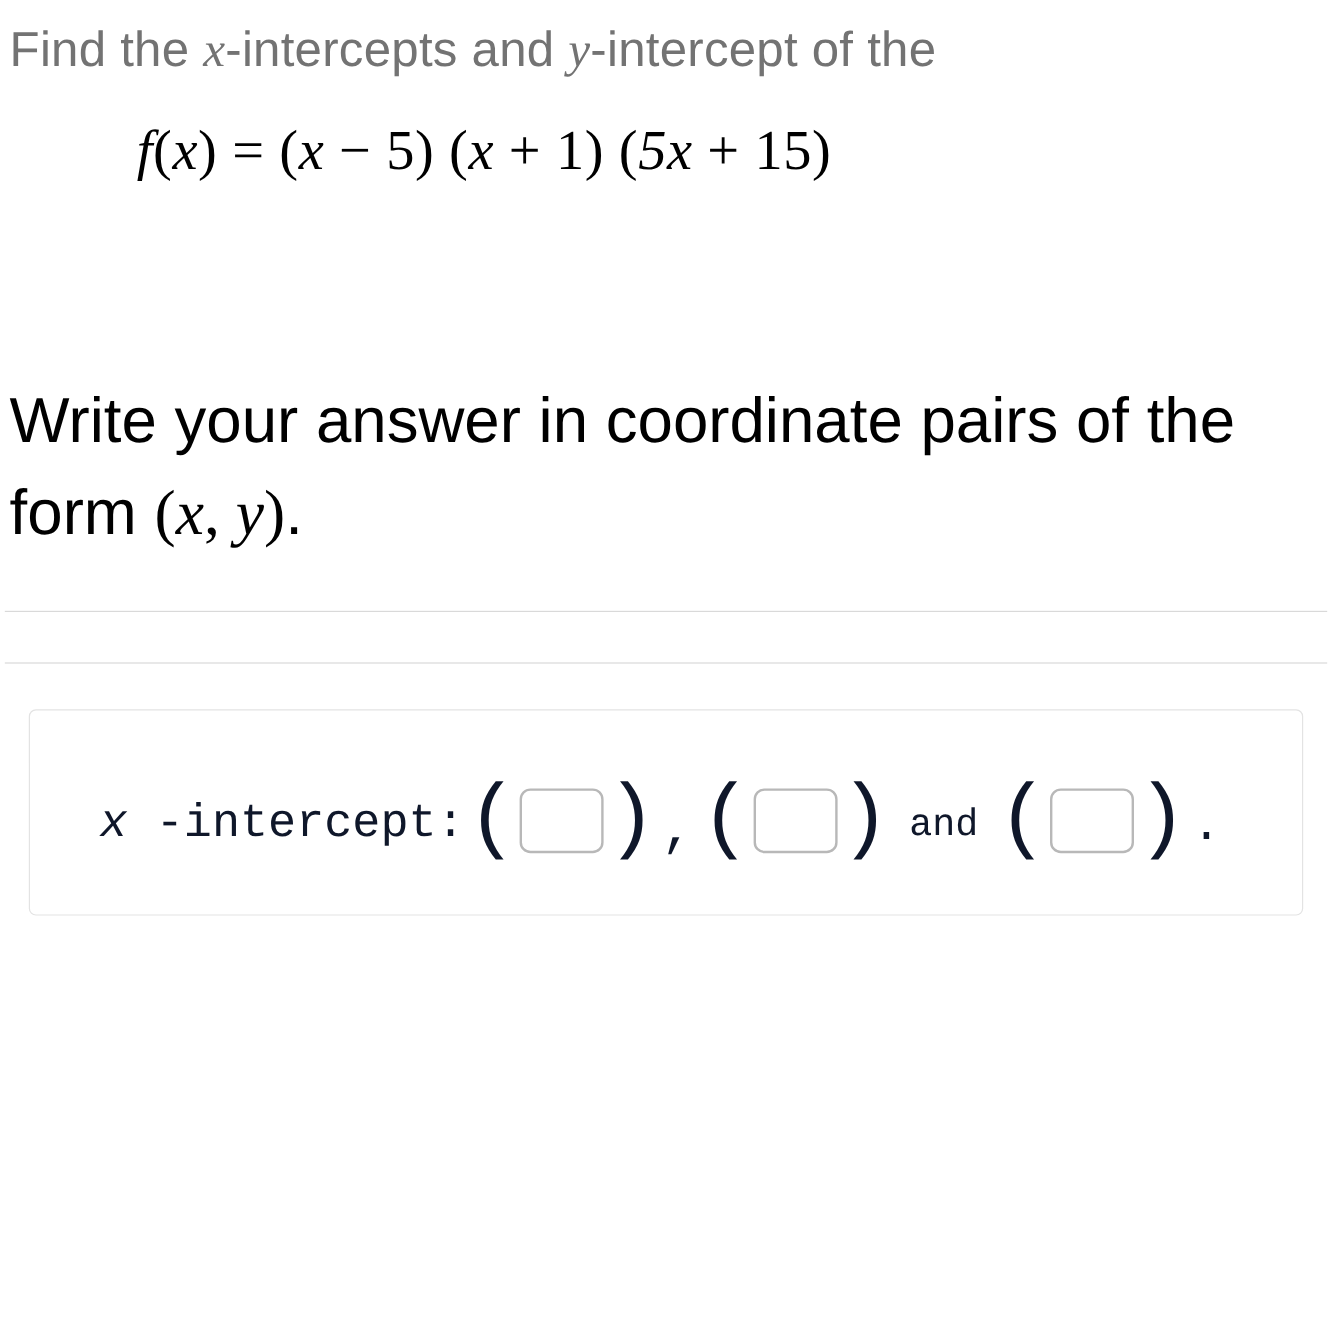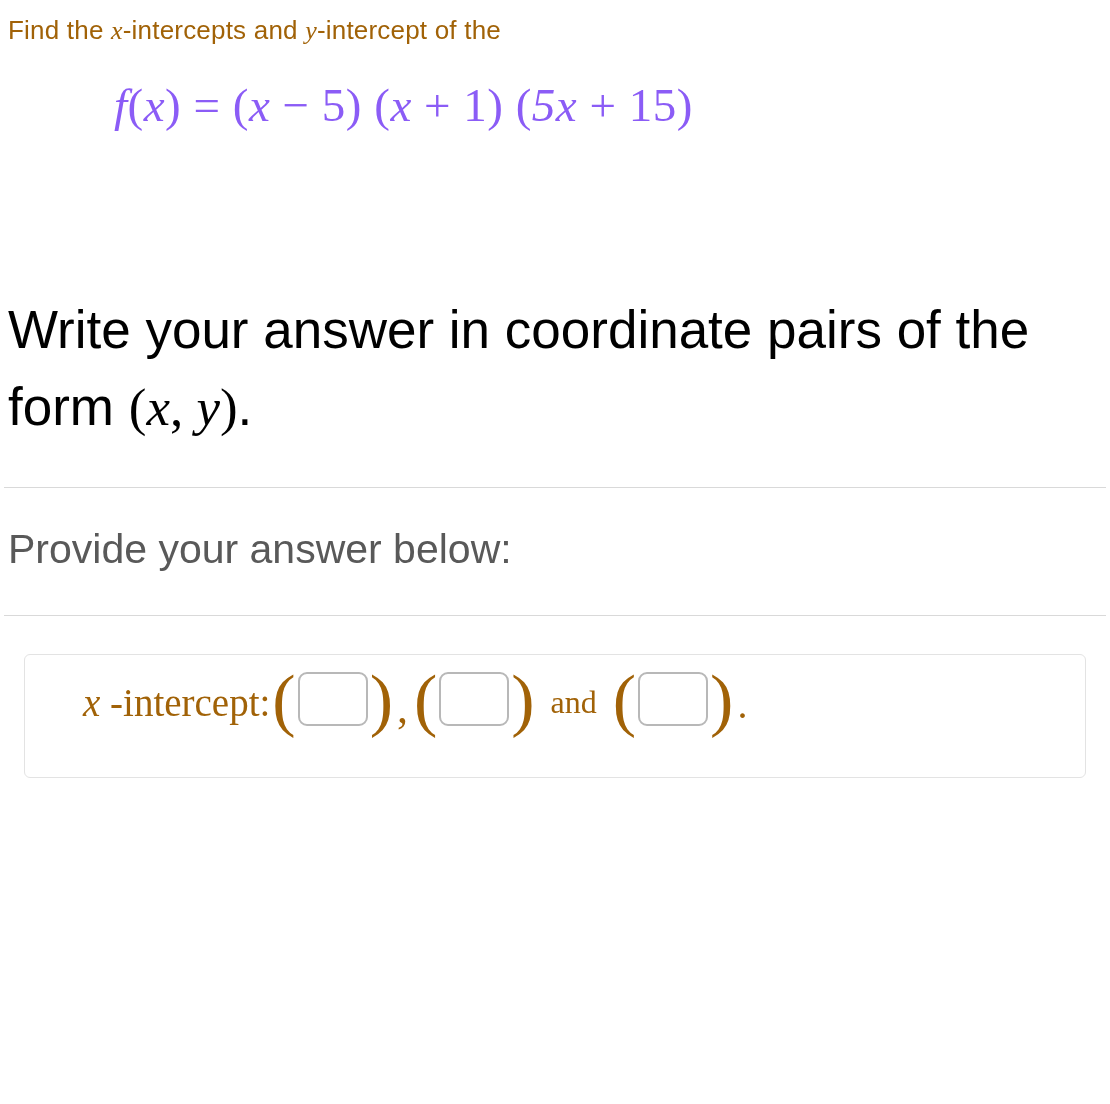--- a/index.html
+++ b/index.html
@@ -8,34 +8,34 @@
     width: 1110px;
     font-family: -apple-system, BlinkMacSystemFont, "Segoe UI", Arial, sans-serif;
     color: #4a4a4a;
     background: #fff;
   }
   .container {
     padding: 12px 4px 0 4px;
     box-sizing: border-box;
   }
   .prompt-line {
-    font-size: 26px;
+    font-size: 41px;
     line-height: 1.45;
-    color: #a16207;
+    color: #737373;
     letter-spacing: 0.2px;
     padding: 0 4px;
   }
   .math-var {
     font-family: "Times New Roman", serif;
     font-style: italic;
   }
   .equation-block {
     font-family: "Times New Roman", serif;
     font-size: 47px;
-    color: #8b5cf6;
+    color: #000000;
     padding: 28px 0 10px 110px;
     letter-spacing: 0.5px;
   }
   .equation-block .fn { font-style: italic; }
   .equation-block .paren { font-style: normal; }
   .spacer-1 { height: 150px; }
   .instr {
     font-size: 53px;
     line-height: 1.45;
     color: #000000;
@@ -54,26 +54,26 @@
   }
   .provide {
     font-size: 41px;
     color: #595959;
     padding: 0 4px;
   }
   .answer-box {
     margin: 38px 20px 10px 20px;
     border: 1px solid #e3e3e3;
     border-radius: 6px;
-    padding: 20px 34px 48px 58px;
+    padding: 68px 34px 48px 58px;
     display: flex;
     align-items: center;
-    font-family: Liberation Serif, serif;
+    font-family: Liberation Mono, monospace;
     font-size: 41px;
-    color: #a16207;
+    color: #0f172a;
     white-space: nowrap;
   }
   .answer-box .lbl {
     font-style: italic;
     font-size: 39px;
   }
   .answer-box .lbl .rm { font-style: normal; }
   .bigparen {
     font-size: 70px;
     line-height: 0;
@@ -126,21 +126,20 @@
 
   <div class="spacer-1"></div>
 
   <div class="instr">Write your answer in coordinate pairs of the</div>
   <div class="instr">
     <span>form </span><span class="mathpair"><span>(</span><span class="v">x</span><span>, </span><span class="v">y</span><span>)</span></span><span>.</span>
   </div>
 
   <hr class="sep">
 
-  <div class="provide">Provide your answer below:</div>
 
   <hr class="sep">
 
   <div class="answer-box">
     <span class="lbl">
       <span>x</span><span class="rm"> -intercept: </span>
     </span>
     <span class="bigparen">(</span>
     <span class="slot"></span>
     <span class="bigparen">)</span>

